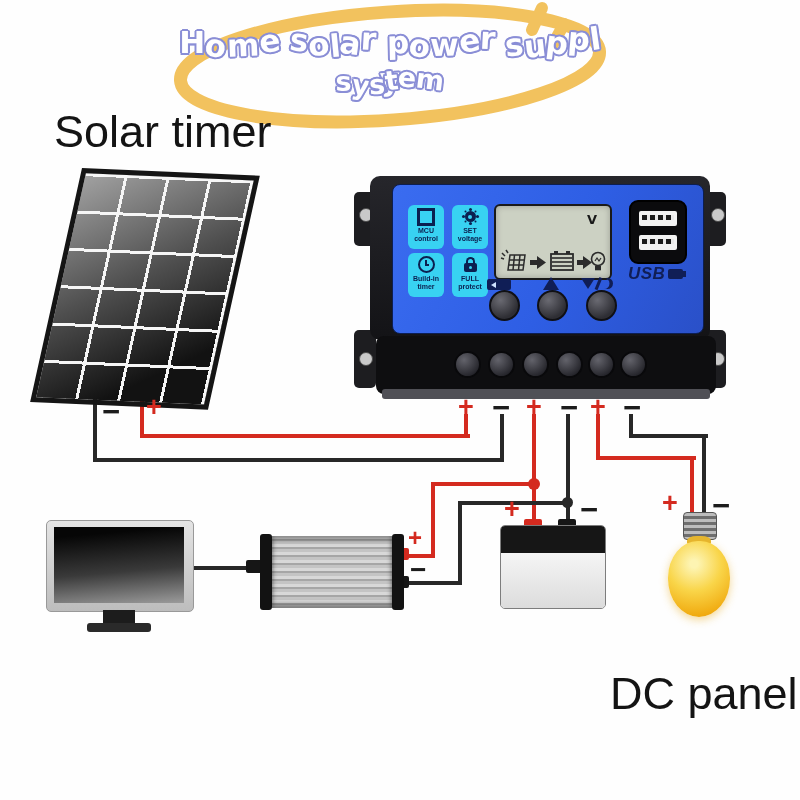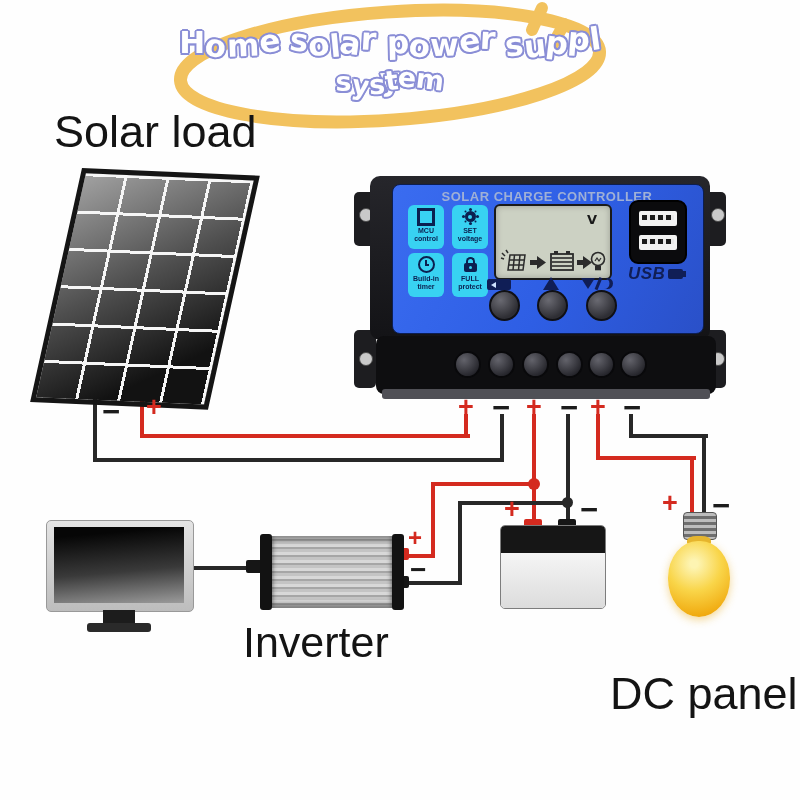--- a/index.html
+++ b/index.html
@@ -136,21 +136,21 @@
   <svg class="banner-svg" viewBox="0 0 470 135">
     <g transform="rotate(-4 230 66)">
       <ellipse class="banner-oval" cx="230" cy="66" rx="210" ry="54"></ellipse>
     </g>
     <line class="banner-dash" x1="382" y1="8" x2="372" y2="30"></line>
     <line class="banner-dash" x1="404" y1="24" x2="392" y2="46"></line>
   </svg>
   <div class="banner-line banner-1" id="banner1"><span style="transform: translateY(0px) rotate(0deg);">H</span><span style="transform: translateY(3.7px) rotate(8.9deg);">o</span><span style="transform: translateY(3px) rotate(-2.3deg);">m</span><span style="transform: translateY(-1.2px) rotate(-8.3deg);">e</span><span style="width: 10px; transform: translateY(-4px) rotate(4.4deg);"> </span><span style="transform: translateY(-2px) rotate(7.2deg);">s</span><span style="transform: translateY(2.3px) rotate(-6.3deg);">o</span><span style="transform: translateY(3.9px) rotate(-5.6deg);">l</span><span style="transform: translateY(0.9px) rotate(7.7deg);">a</span><span style="transform: translateY(-3.2px) rotate(3.6deg);">r</span><span style="width: 10px; transform: translateY(-3.5px) rotate(-8.7deg);"> </span><span style="transform: translateY(0.3px) rotate(-1.3deg);">p</span><span style="transform: translateY(3.8px) rotate(9deg);">o</span><span style="transform: translateY(2.7px) rotate(-1deg);">w</span><span style="transform: translateY(-1.5px) rotate(-8.7deg);">e</span><span style="transform: translateY(-4px) rotate(3.2deg);">r</span><span style="width: 10px; transform: translateY(-1.7px) rotate(7.9deg);"> </span><span style="transform: translateY(2.6px) rotate(-5.3deg);">s</span><span style="transform: translateY(3.8px) rotate(-6.6deg);">u</span><span style="transform: translateY(0.6px) rotate(7deg);">p</span><span style="transform: translateY(-3.4px) rotate(4.8deg);">p</span><span style="transform: translateY(-3.3px) rotate(-8.2deg);">l</span><span style="transform: translateY(0.7px) rotate(-2.7deg);">y</span></div>
   <div class="banner-line banner-2" id="banner2"><span style="transform: translateY(0px) rotate(0deg);">s</span><span style="transform: translateY(3.7px) rotate(8.9deg);">y</span><span style="transform: translateY(3px) rotate(-2.3deg);">s</span><span style="transform: translateY(-1.2px) rotate(-8.3deg);">t</span><span style="transform: translateY(-4px) rotate(4.4deg);">e</span><span style="transform: translateY(-2px) rotate(7.2deg);">m</span></div>
 
-  <div class="big-label" style="left:54px;top:106px;font-size:45px;">Solar load</div>
+  <div class="big-label" style="left:54px;top:106px;font-size:45px;">Solar timer</div>
   <div class="solar-panel"></div>
   <div class="pol pol-minus" style="left:102px;top:396px;">−</div>
   <div class="pol pol-plus" style="left:146px;top:394px;">+</div>
 
   <div>
 
     <div class="wire wire-neg" style="left:93px;top:394px;width:4px;height:68px;"></div>
     <div class="wire wire-neg" style="left:93px;top:458px;width:411px;height:4px;"></div>
     <div class="wire wire-neg" style="left:500px;top:414px;width:4px;height:48px;"></div>
 
@@ -185,21 +185,20 @@
   <div class="ear" style="left:354px;top:330px;width:22px;height:58px;"></div>
   <div class="ear" style="left:704px;top:192px;width:22px;height:54px;"></div>
   <div class="ear" style="left:704px;top:330px;width:22px;height:58px;"></div>
   <div class="ear-hole" style="left:359px;top:208px;"></div>
   <div class="ear-hole" style="left:359px;top:352px;"></div>
   <div class="ear-hole" style="left:711px;top:208px;"></div>
   <div class="ear-hole" style="left:711px;top:352px;"></div>
 
   <div class="casing"></div>
   <div class="face"></div>
-  <div class="ctrl-title">SOLAR CHARGE CONTROLLER</div>
 
   <div class="badge" style="left:408px;top:205px;">
     <span class="icon-zone">
         <span class="chip"></span>
       </span>
     <span class="txt">
       <span>MCU</span><br>
       <span>control</span>
     </span>
   </div>
@@ -321,16 +320,15 @@
   </div>
   <div class="pol pol-plus" style="left:504px;top:496px;">+</div>
   <div class="pol pol-minus" style="left:580px;top:494px;">−</div>
 
   <div class="bulb-base"></div>
   <div class="bulb-neck"></div>
   <div class="bulb-glass"></div>
   <div class="pol pol-plus" style="left:662px;top:490px;">+</div>
   <div class="pol pol-minus" style="left:712px;top:490px;">−</div>
 
-  <div class="big-label" style="left:243px;top:618px;font-size:43px;">Inverter</div>
   <div class="big-label" style="left:610px;top:668px;font-size:45px;">DC panel</div>
 
 </div>
 
 </body></html>

